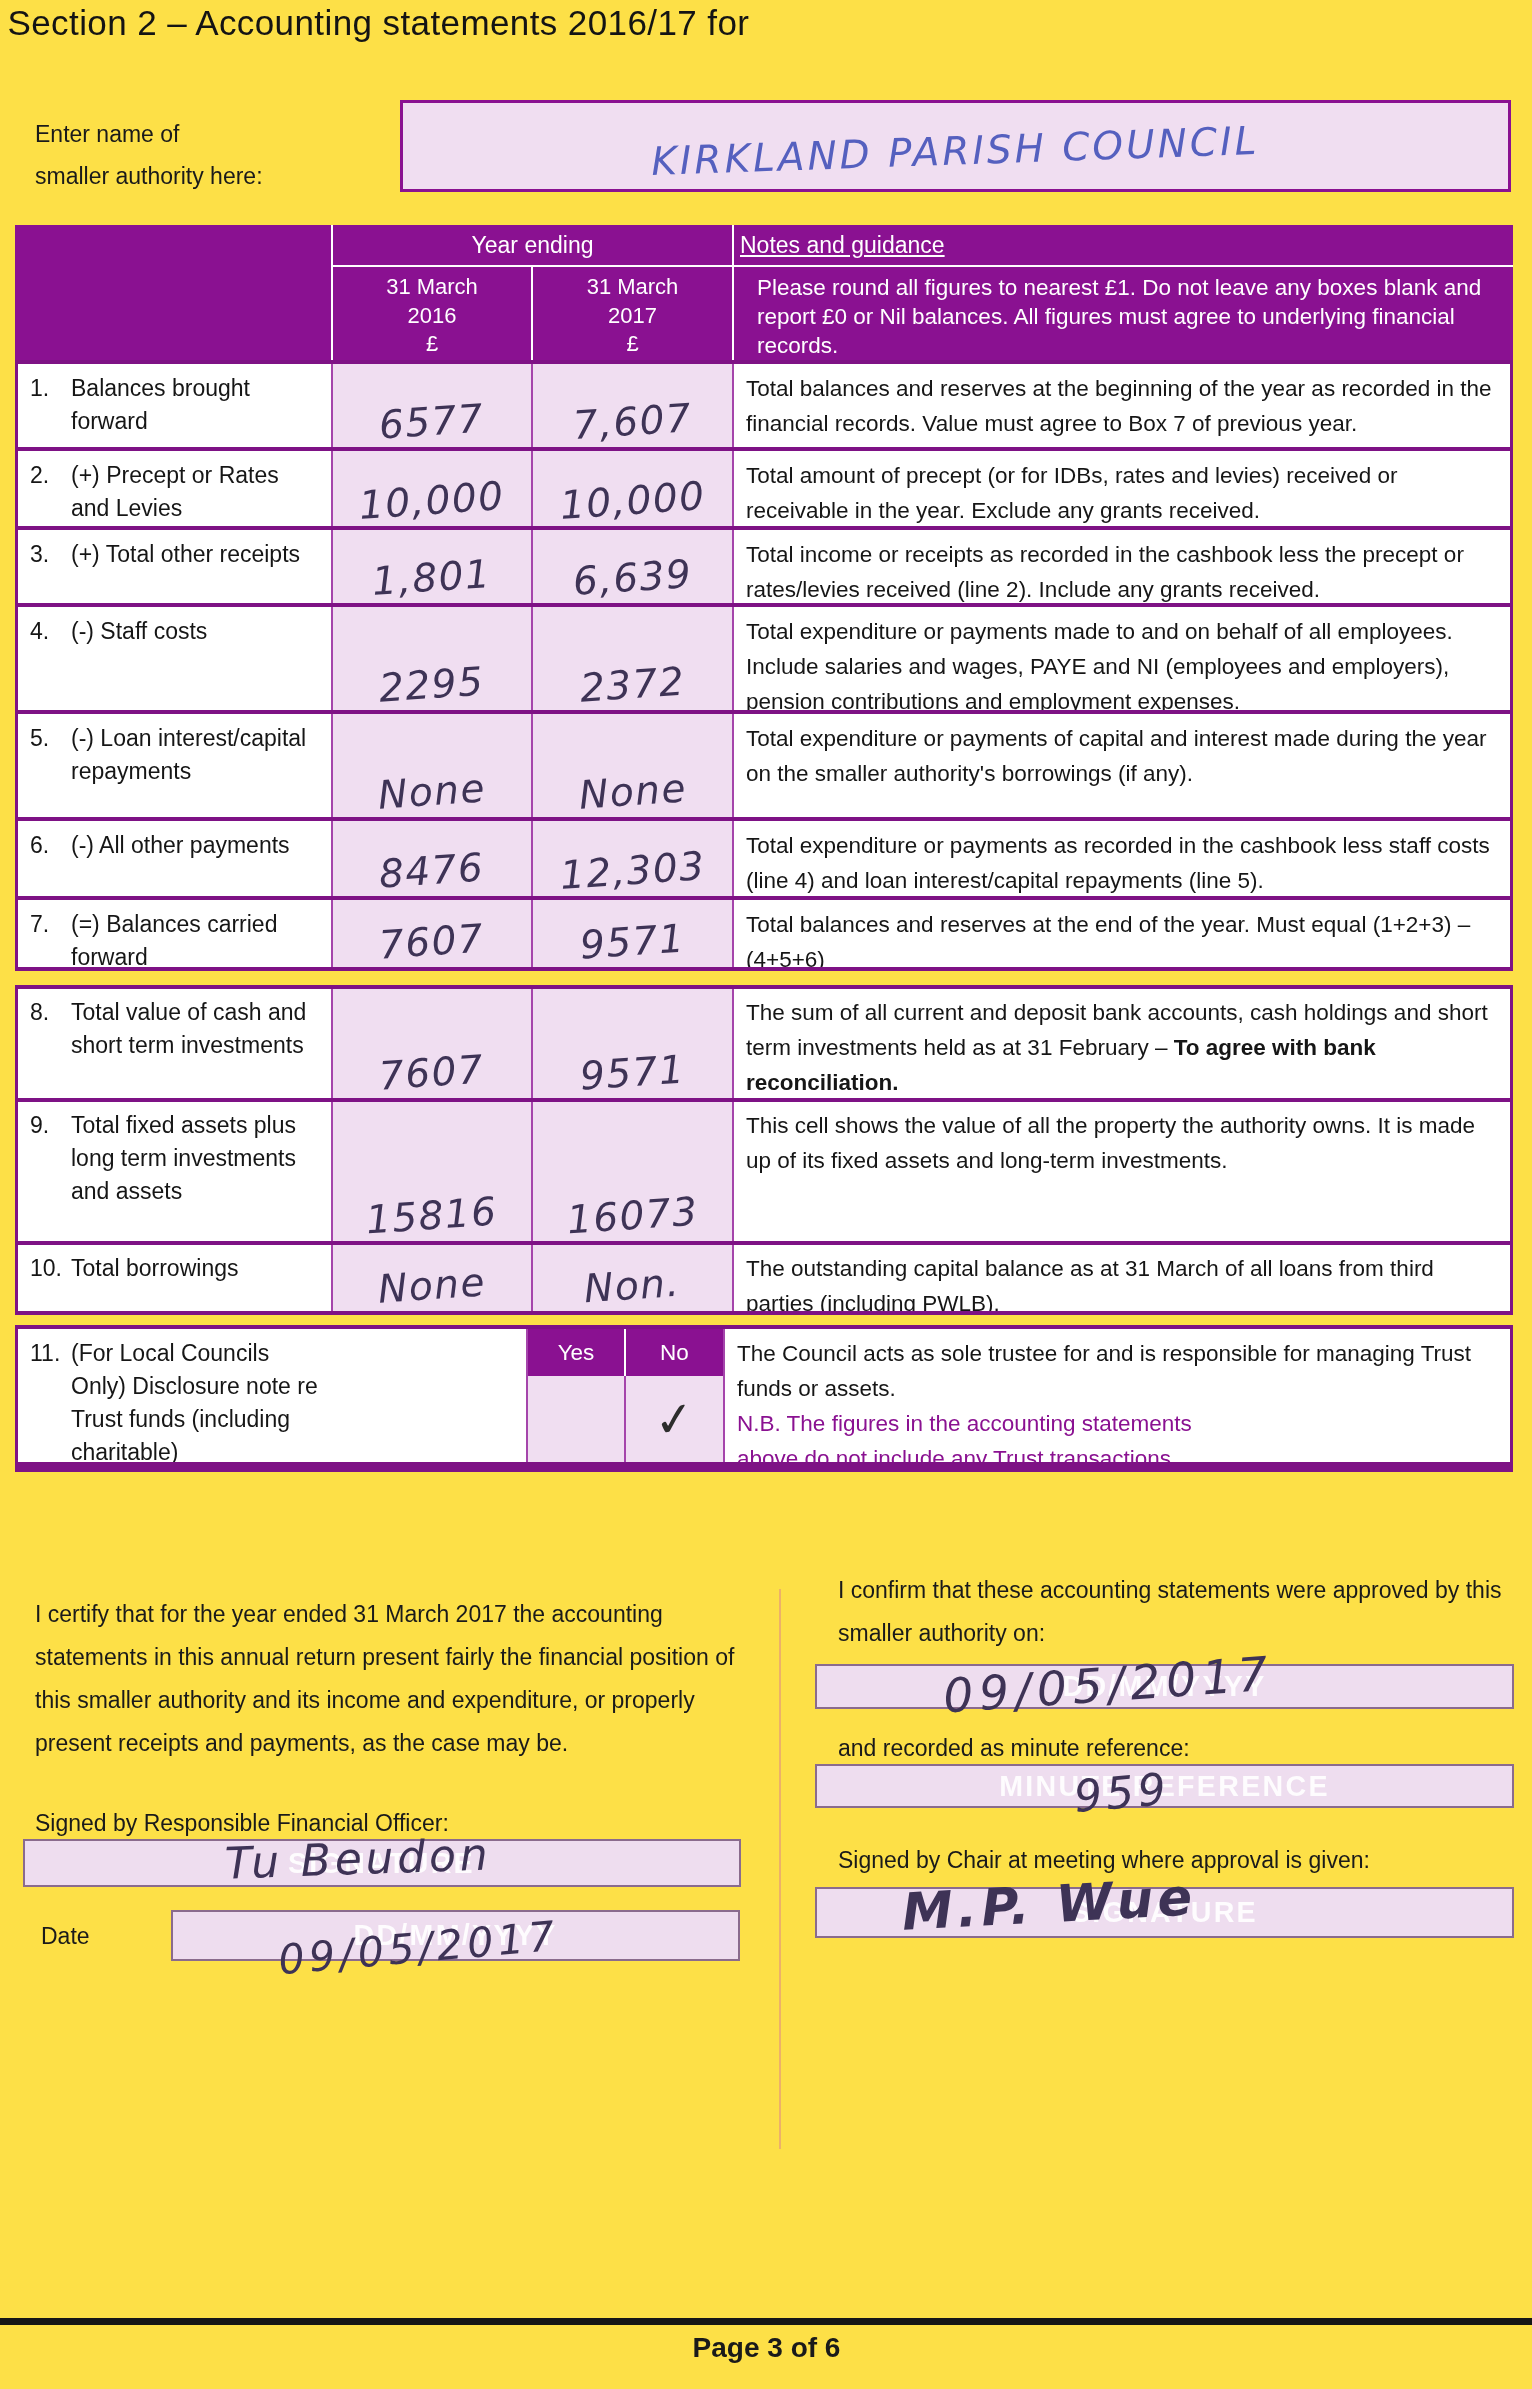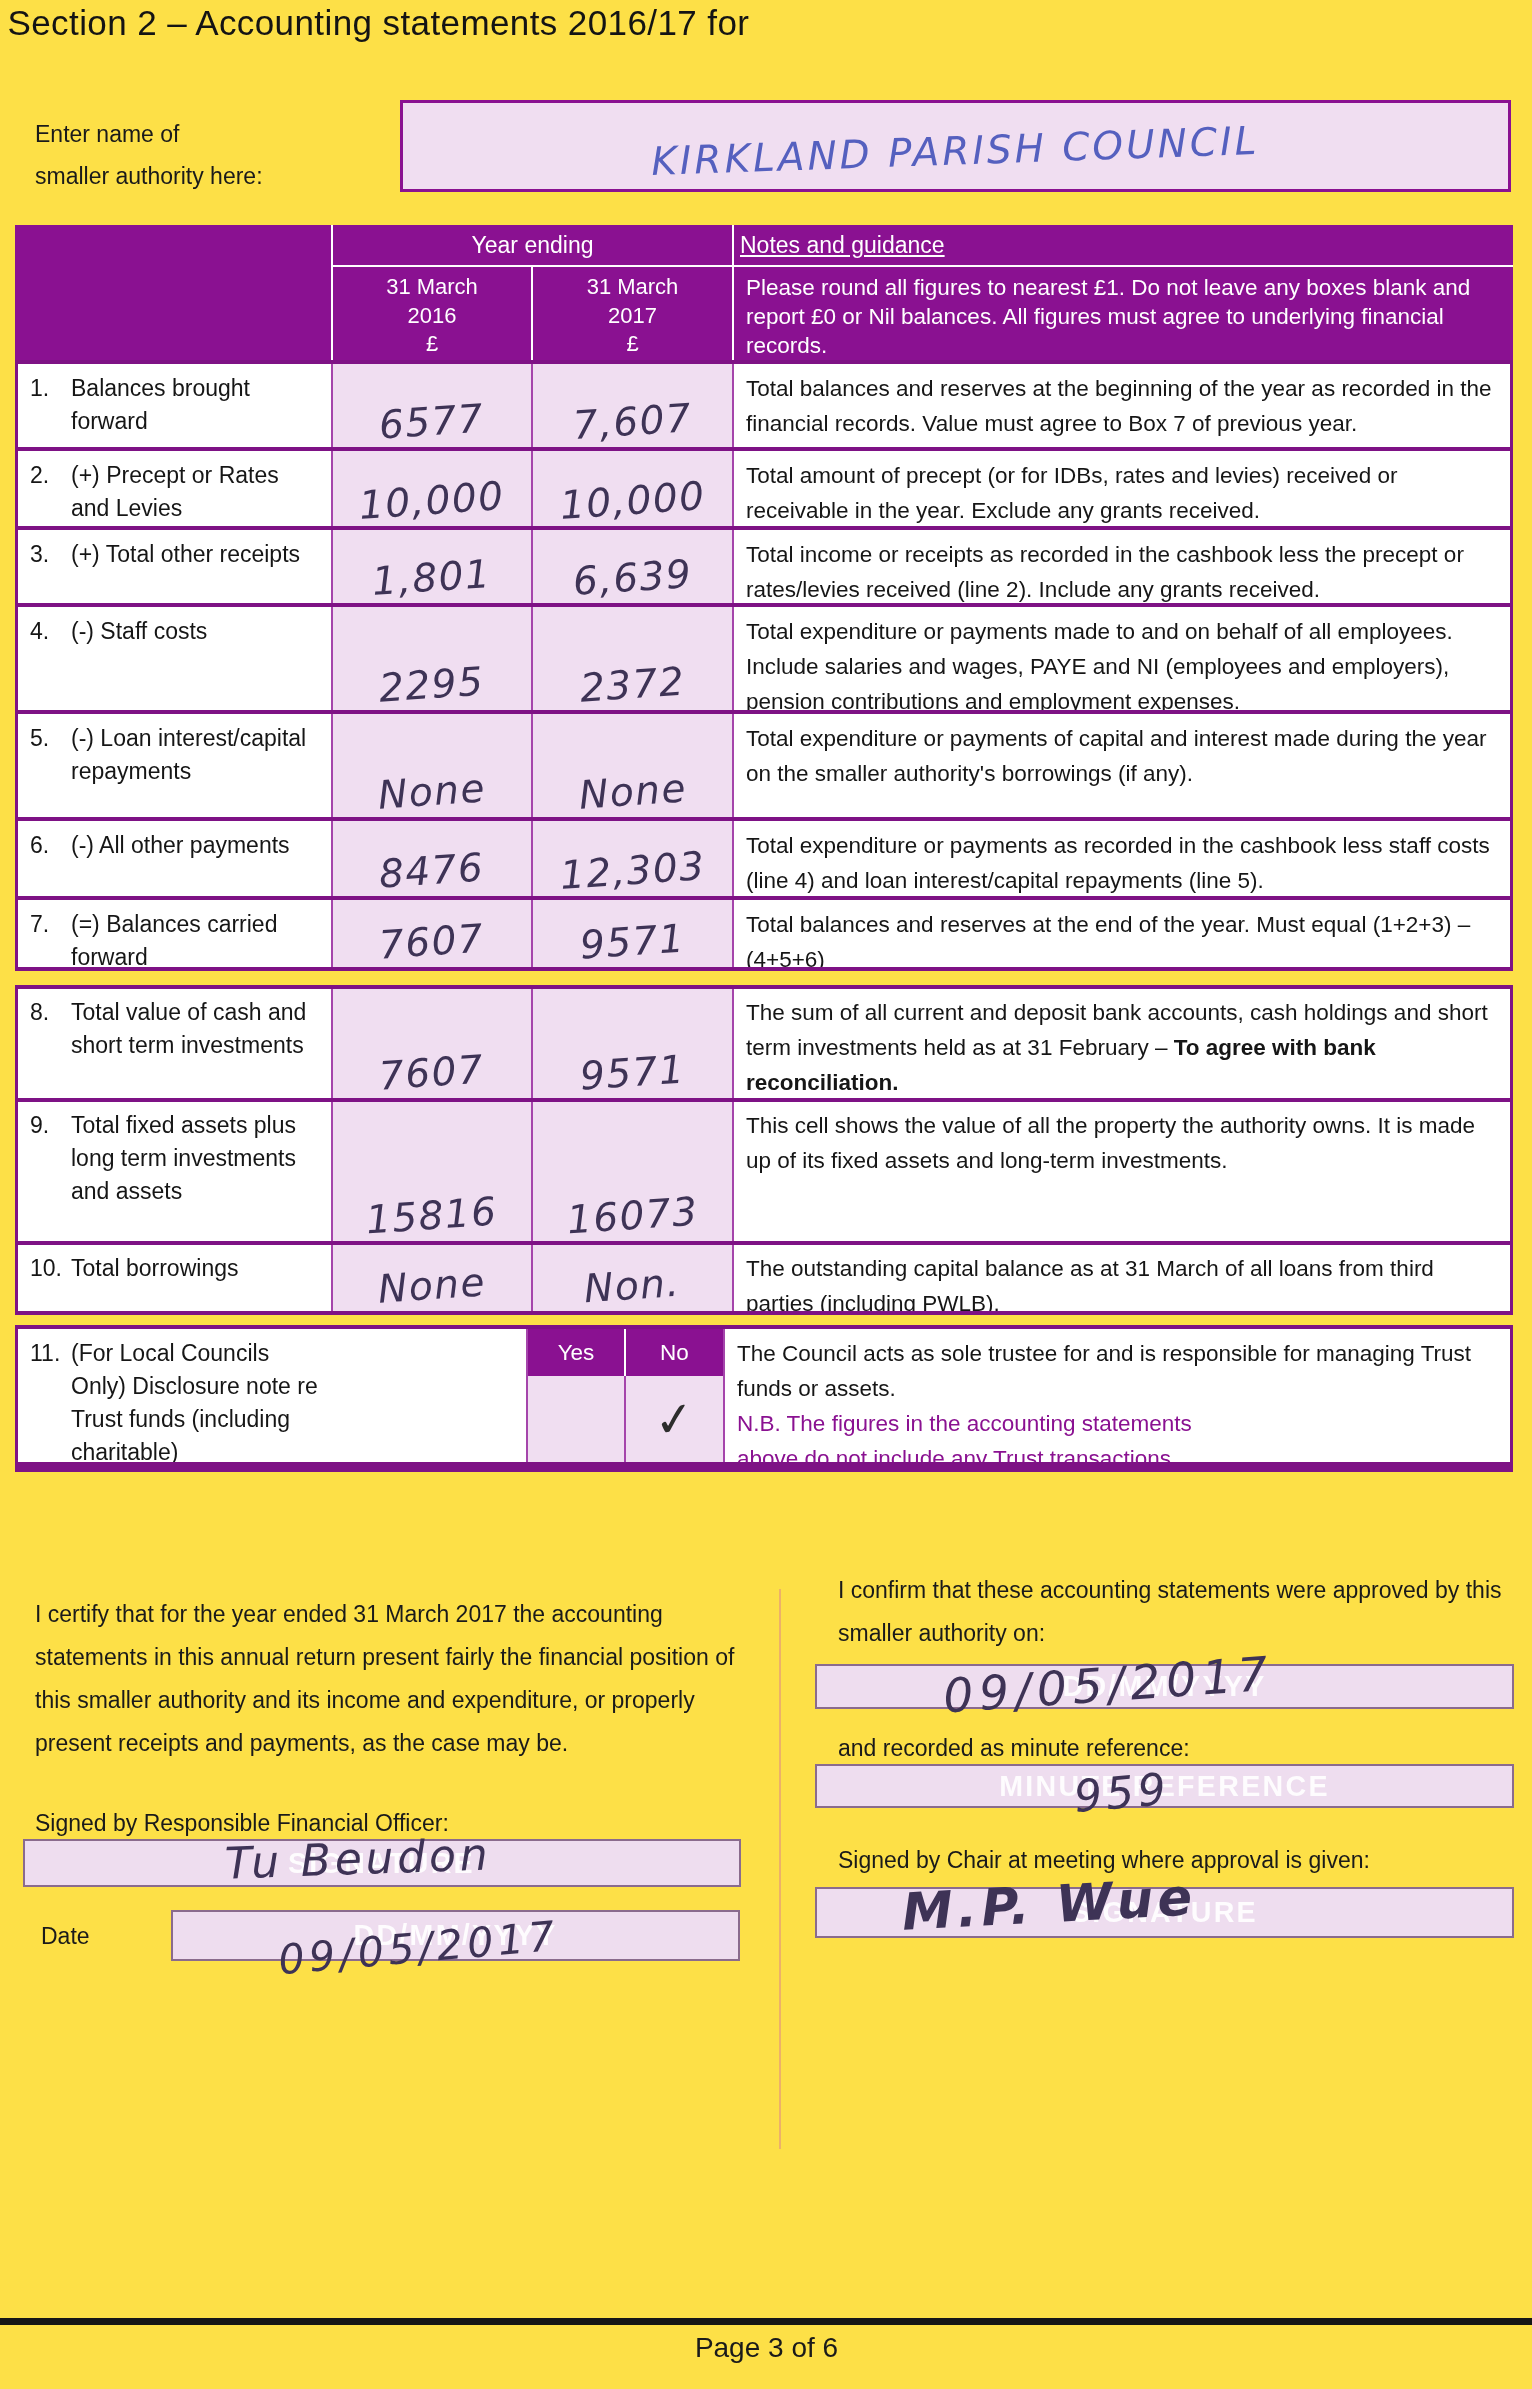--- a/index.html
+++ b/index.html
@@ -18,21 +18,21 @@
   .tbl{position:absolute;left:15px;top:225px;width:1498px;}
   .thead{display:grid;grid-template-columns:316px 200px 201px 1fr;grid-template-rows:42px 93px;
          background:#8a1191;color:#fff;box-sizing:border-box;}
   .th{box-sizing:border-box;}
   .th-year{grid-column:2/4;grid-row:1;border-left:2.3px solid #fff;border-bottom:2.3px solid #fff;
            display:flex;align-items:center;justify-content:center;font-size:23px;}
   .th-notes{grid-column:4;grid-row:1;border-left:2.3px solid #fff;border-bottom:2.3px solid #fff;
             display:flex;align-items:center;padding-left:6px;font-size:23px;text-decoration:underline;}
   .th-m16{grid-column:2;grid-row:2;border-left:2.3px solid #fff;text-align:center;font-size:22px;line-height:28.6px;padding-top:6px;}
   .th-m17{grid-column:3;grid-row:2;border-left:2.3px solid #fff;text-align:center;font-size:22px;line-height:28.6px;padding-top:6px;}
-  .th-guid{grid-column:4;grid-row:2;border-left:2.3px solid #fff;font-size:22.5px;line-height:29px;padding:6px 12px 0;}
+  .th-guid{grid-column:4;grid-row:2;border-left:2.3px solid #fff;font-size:22.5px;line-height:29px;padding:6px 23px 0;}
   .th-label{grid-column:1;grid-row:1/3;}
 
   .block{box-sizing:border-box;border:3px solid #7e1285;border-top-width:4.5px;border-bottom-width:4.5px;background:#fff;}
   .gap1{height:13.5px;} .gap2{height:10.5px;}
   .trow{display:grid;grid-template-columns:313px 200px 201px 1fr;box-sizing:border-box;}
   .trow + .trow{border-top:4.5px solid #7e1285;}
   .cell{box-sizing:border-box;overflow:hidden;}
   .c-label{display:flex;padding:7.5px 4.5px 0 12px;font-size:23px;line-height:33px;}
   .c-label .num{width:41px;flex:0 0 41px;}
   .c-label .lbl{max-width:248px;}
@@ -56,21 +56,21 @@
 
   
   .para{position:absolute;font-size:23px;line-height:43px;color:#1a1a1a;}
   .fill-box{position:absolute;box-sizing:border-box;background:#eeddef;border:2.3px solid #8a6b8d;}
   .wm{position:absolute;inset:0;display:flex;align-items:center;justify-content:center;
       color:rgba(255,255,255,.9);font-weight:bold;font-size:28.6px;letter-spacing:2.3px;}
   .overhw{position:absolute;white-space:nowrap;}
   .fold{position:absolute;left:779px;top:1589px;width:1.5px;height:560px;background:rgba(205,90,170,.35);}
 
   .footline{position:absolute;left:0;top:2318px;width:1533px;height:6.8px;background:#161616;}
-  .pagenum{position:absolute;left:0;top:2332px;width:1533px;text-align:center;font-size:28px;color:#1a1a1a;}
+  .pagenum{position:absolute;left:0;top:2332px;width:1533px;text-align:center;font-size:28px;color:#1a1a1a;font-weight:bold;}
 </style>
 </head>
 <body>
 
 <div class="page">
 
   <div class="title">Section 2 – Accounting statements 2016/17 for</div>
 
   <div class="enter-name">
     <div>Enter name of</div>

